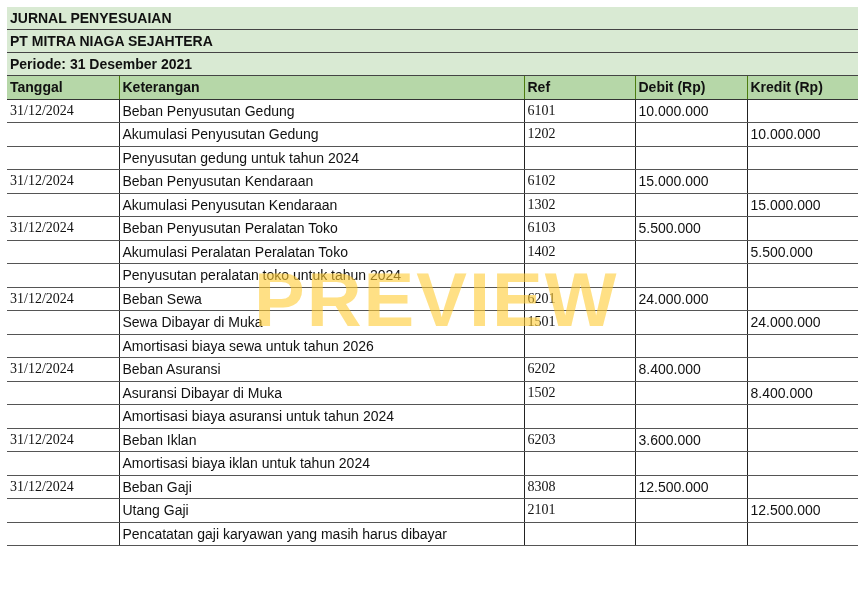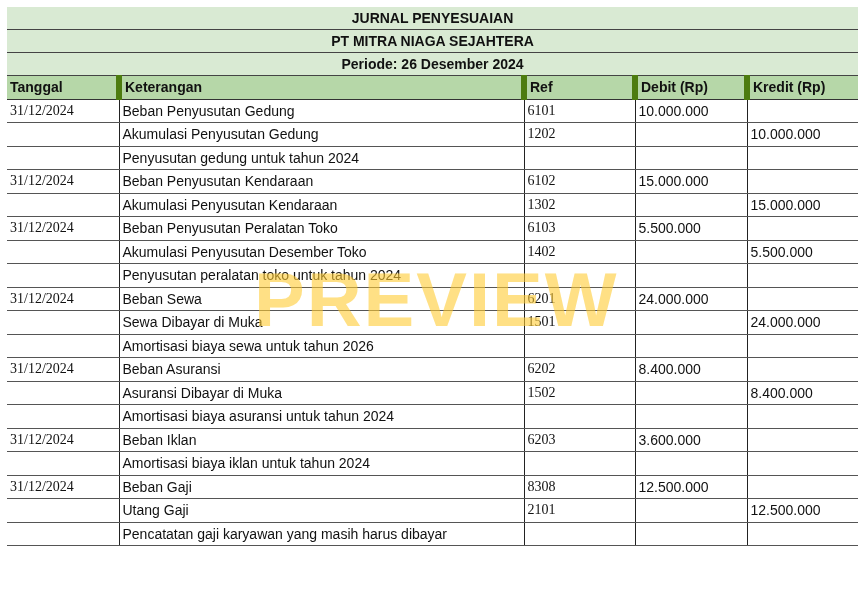--- a/index.html
+++ b/index.html
@@ -3,24 +3,24 @@
 <meta charset="utf-8">
 <style>
   html, body { margin: 0; padding: 0; background: #ffffff; }
   body { width: 867px; height: 597px; overflow: hidden; position: relative;
          font-family: "Liberation Sans", sans-serif; font-size: 14px; color: #111; }
   .sheet { position: absolute; left: 7px; top: 7px; width: 851px; }
   table { border-collapse: collapse; width: 851px; table-layout: fixed; }
   col.c1 { width: 112px; } col.c2 { width: 405px; } col.c3 { width: 111px; }
   col.c4 { width: 112px; } col.c5 { width: 111px; }
   td, th { padding: 0 3px; height: 22.5px; line-height: 22px; white-space: nowrap; overflow: hidden; }
-  .title td { background: #d9ead3; text-align: center; font-weight: bold; font-size: 14px;
+  .title td { background: #d9ead3; text-align: left; font-weight: bold; font-size: 14px;
               border-bottom: 1.5px solid #444; height: 22px; }
   .hdr th { background: #b6d7a8; font-weight: bold; text-align: left; font-size: 14px;
-            border-bottom: 1.5px solid #333; border-left: 6px solid #4d7c0f; height: 22.5px; }
+            border-bottom: 1.5px solid #333; border-left: 1px solid #4d7c0f; height: 22.5px; }
   .hdr th:first-child { border-left: none; }
   tbody.data td { border-bottom: 1.5px solid #555; border-left: 1px solid #222; }
   tbody.data td:first-child { border-left: none; }
   .right { text-align: left; font-family: Liberation Serif, serif; }
   .watermark { position: absolute; left: 254px; top: 262px; font-family: "Liberation Sans", sans-serif;
                font-weight: bold; font-size: 76px; color: rgba(255, 204, 51, 0.6);
                letter-spacing: 2px; pointer-events: none; line-height: 1; }
 </style>
 </head>
 <body>
@@ -35,21 +35,21 @@
         <col class="c5">
       </colgroup>
     <thead>
       <tr class="title">
         <td colspan="5">JURNAL PENYESUAIAN</td>
       </tr>
       <tr class="title">
         <td colspan="5">PT MITRA NIAGA SEJAHTERA</td>
       </tr>
       <tr class="title">
-        <td colspan="5">Periode: 26 Desember 2024</td>
+        <td colspan="5">Periode: 31 Desember 2021</td>
       </tr>
       <tr class="hdr">
         <th>Tanggal</th>
         <th>Keterangan</th>
         <th>Ref</th>
         <th>Debit (Rp)</th>
         <th>Kredit (Rp)</th>
       </tr>
     </thead>
     <tbody class="data" id="rows">
@@ -90,21 +90,21 @@
         </tr>
         <tr>
           <td class="right">31/12/2024</td>
           <td>Beban Penyusutan Peralatan Toko</td>
           <td class="right">6103</td>
           <td>5.500.000</td>
           <td></td>
         </tr>
         <tr>
           <td class="right"></td>
-          <td>Akumulasi Penyusutan Desember Toko</td>
+          <td>Akumulasi Peralatan Peralatan Toko</td>
           <td class="right">1402</td>
           <td></td>
           <td>5.500.000</td>
         </tr>
         <tr>
           <td class="right"></td>
           <td>Penyusutan peralatan toko untuk tahun 2024</td>
           <td class="right"></td>
           <td></td>
           <td></td>

